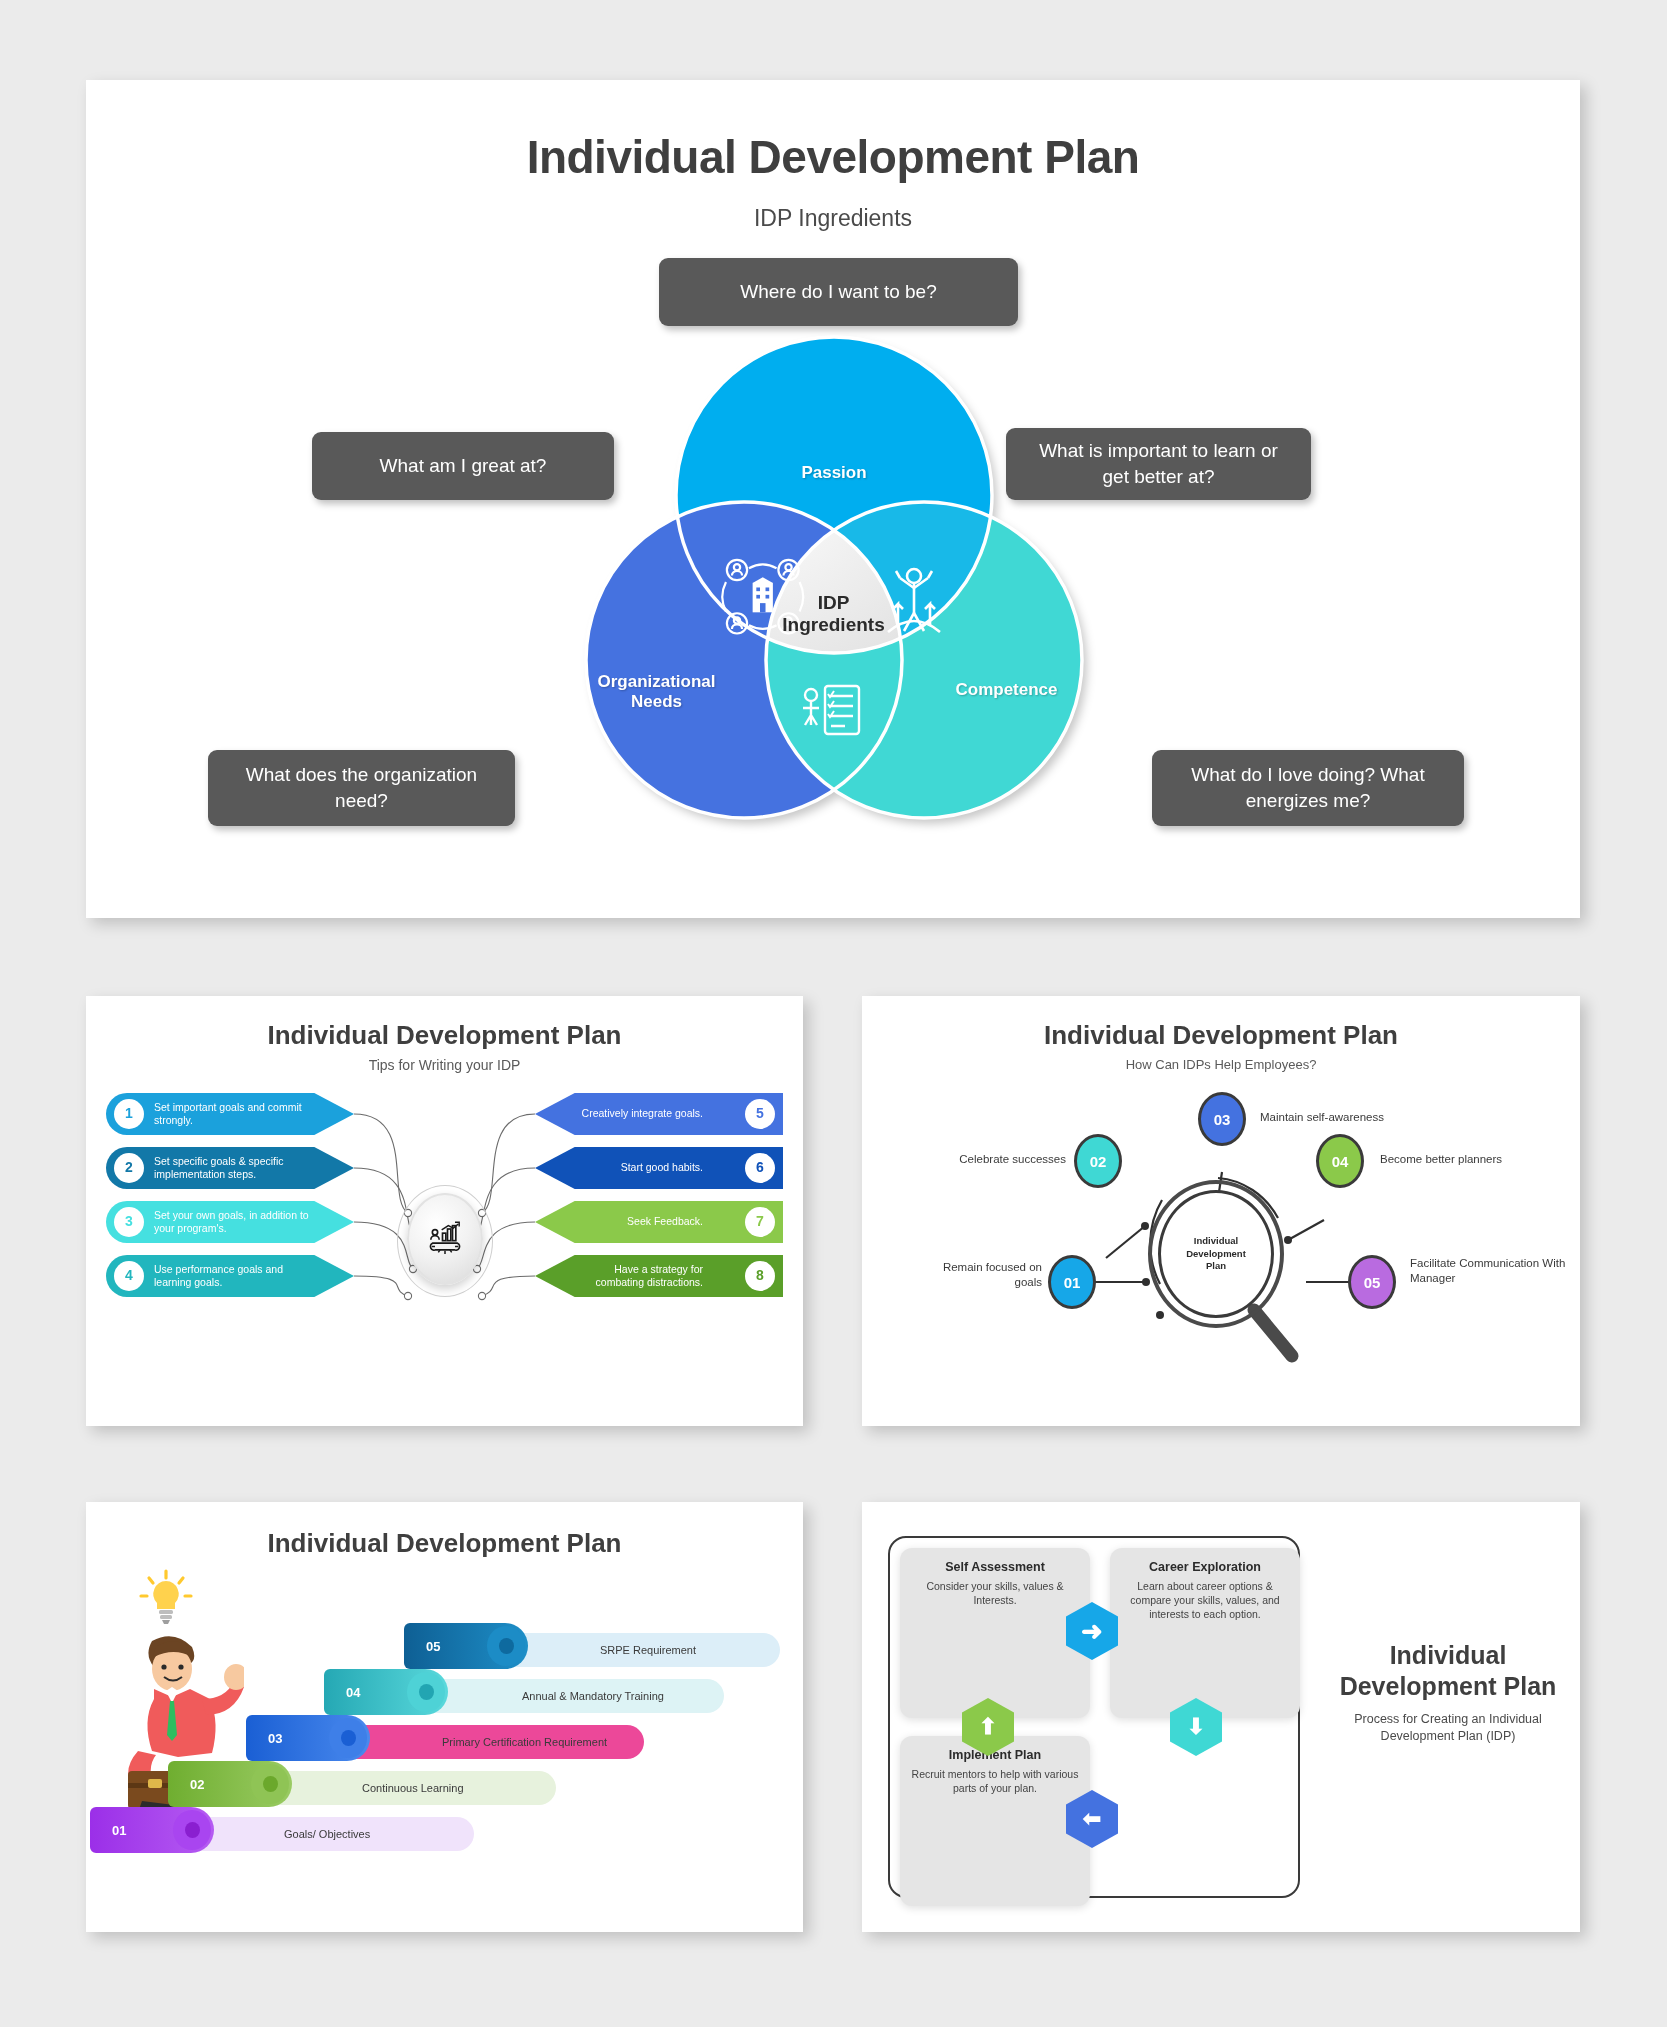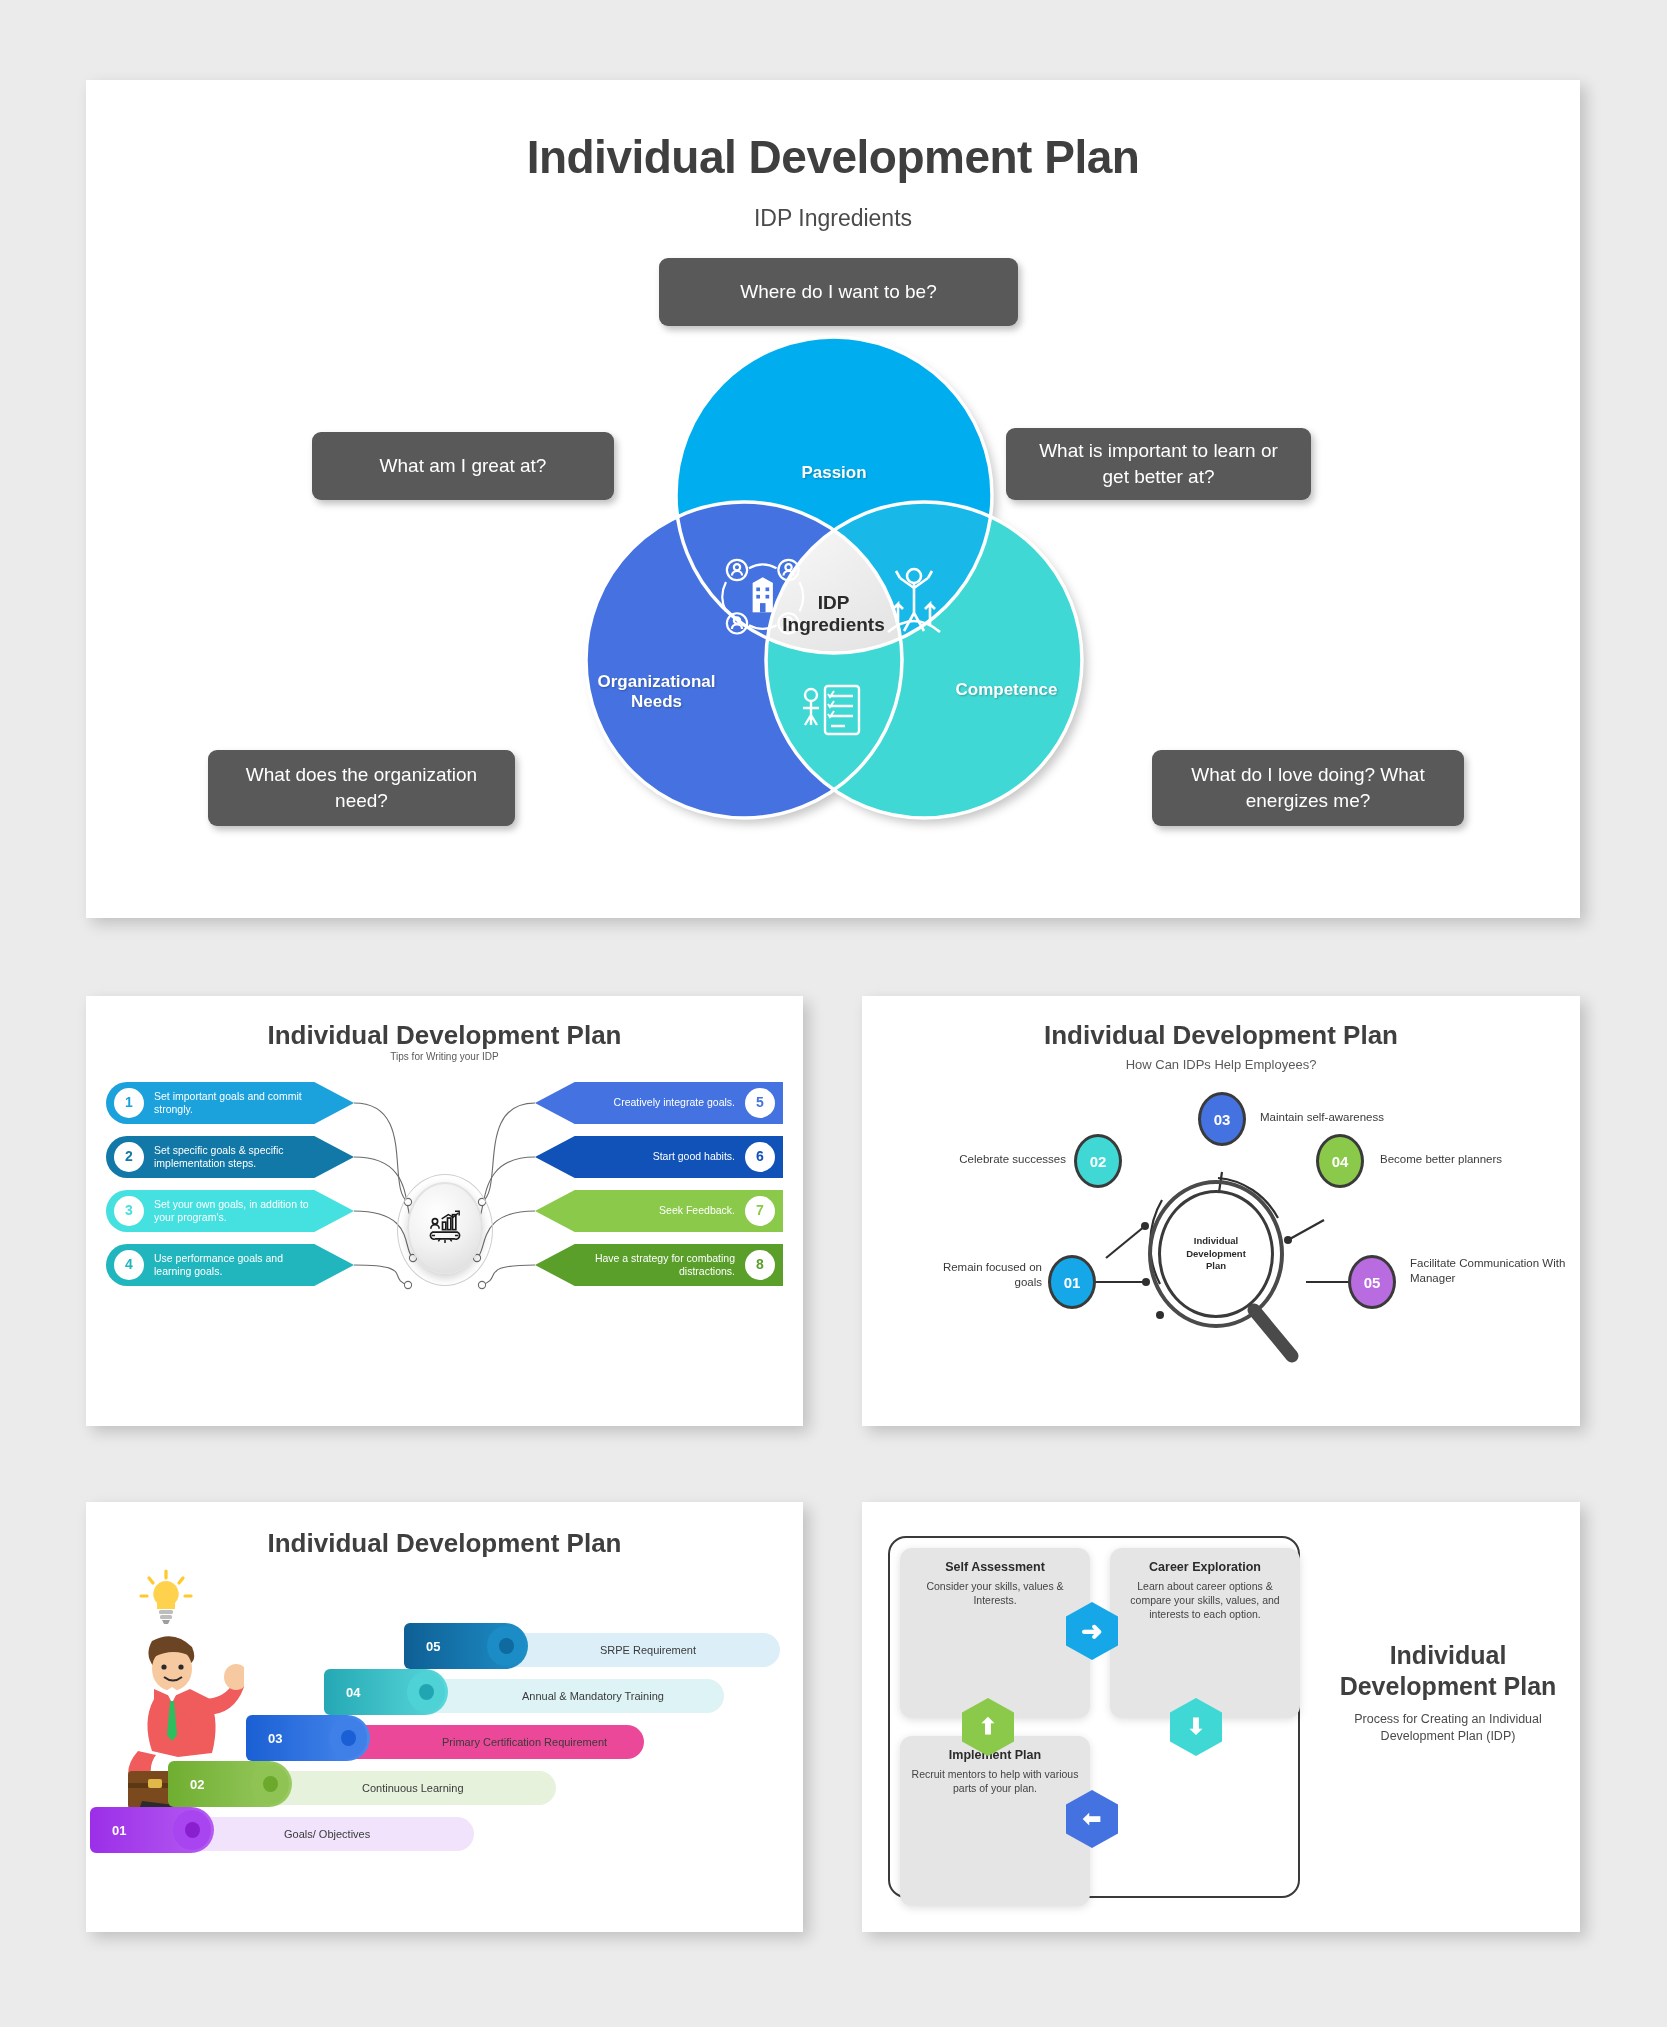--- a/index.html
+++ b/index.html
@@ -48,37 +48,37 @@
     line-height: 1.15; text-shadow: none;
   }
 
   
   .s-title { text-align: center; font-weight: bold; color: #3f3f3f; }
   .s-sub   { text-align: center; color: #5a5a5a; }
 
   
   #slide2 { left: 86px; top: 996px; width: 717px; height: 430px; }
   #slide2 .s-title { font-size: 26px; margin-top: 24px; }
-  #slide2 .s-sub { font-size: 10px; }
+  #slide2 .s-sub { font-size: 14px; margin-top: 6px; }
   .tips-wrap { position: relative; width: 100%; height: 258px; margin-top: 16px; }
   .tip {
     position: absolute; height: 42px; display: flex; align-items: center;
     color: #fff; font-size: 10.5px; line-height: 1.25;
   }
   .tip .num {
     width: 30px; height: 30px; border-radius: 50%; background: #fff;
     display: flex; align-items: center; justify-content: center;
     font-weight: bold; font-size: 14px; flex: 0 0 auto;
   }
   .tip.left { left: 20px; width: 248px; border-radius: 21px 0 0 21px;
     clip-path: polygon(0 0, 84% 0, 100% 50%, 84% 100%, 0 100%); padding-left: 8px; }
   .tip.left .num { margin-right: 10px; }
   .tip.left .txt { padding-right: 40px; }
   .tip.right { right: 20px; width: 248px; justify-content: flex-end;
-    clip-path: polygon(16% 0, 100% 0, 100% 100%, 16% 100%, 0 50%); padding-right: 8px; text-align: right; }
+    clip-path: polygon(16% 0, 100% 0, 100% 100%, 16% 100%, 0 50%); padding-right: 8px; text-align: right; gap: 32px; }
   .tip.right .num { margin-left: 10px; }
   .tip.right .txt { padding-left: 40px; }
 
   .tips-hub {
     position: absolute; left: 50%; top: 104px; transform: translateX(-50%);
     width: 76px; height: 92px; border-radius: 50%;
     background: radial-gradient(circle at 38% 33%, #ffffff 0%, #f2f2f2 45%, #d9d9d9 100%);
     border: 2px solid #e2e2e2; box-shadow: 0 4px 10px rgba(0,0,0,0.18);
     display: flex; align-items: center; justify-content: center;
   }

